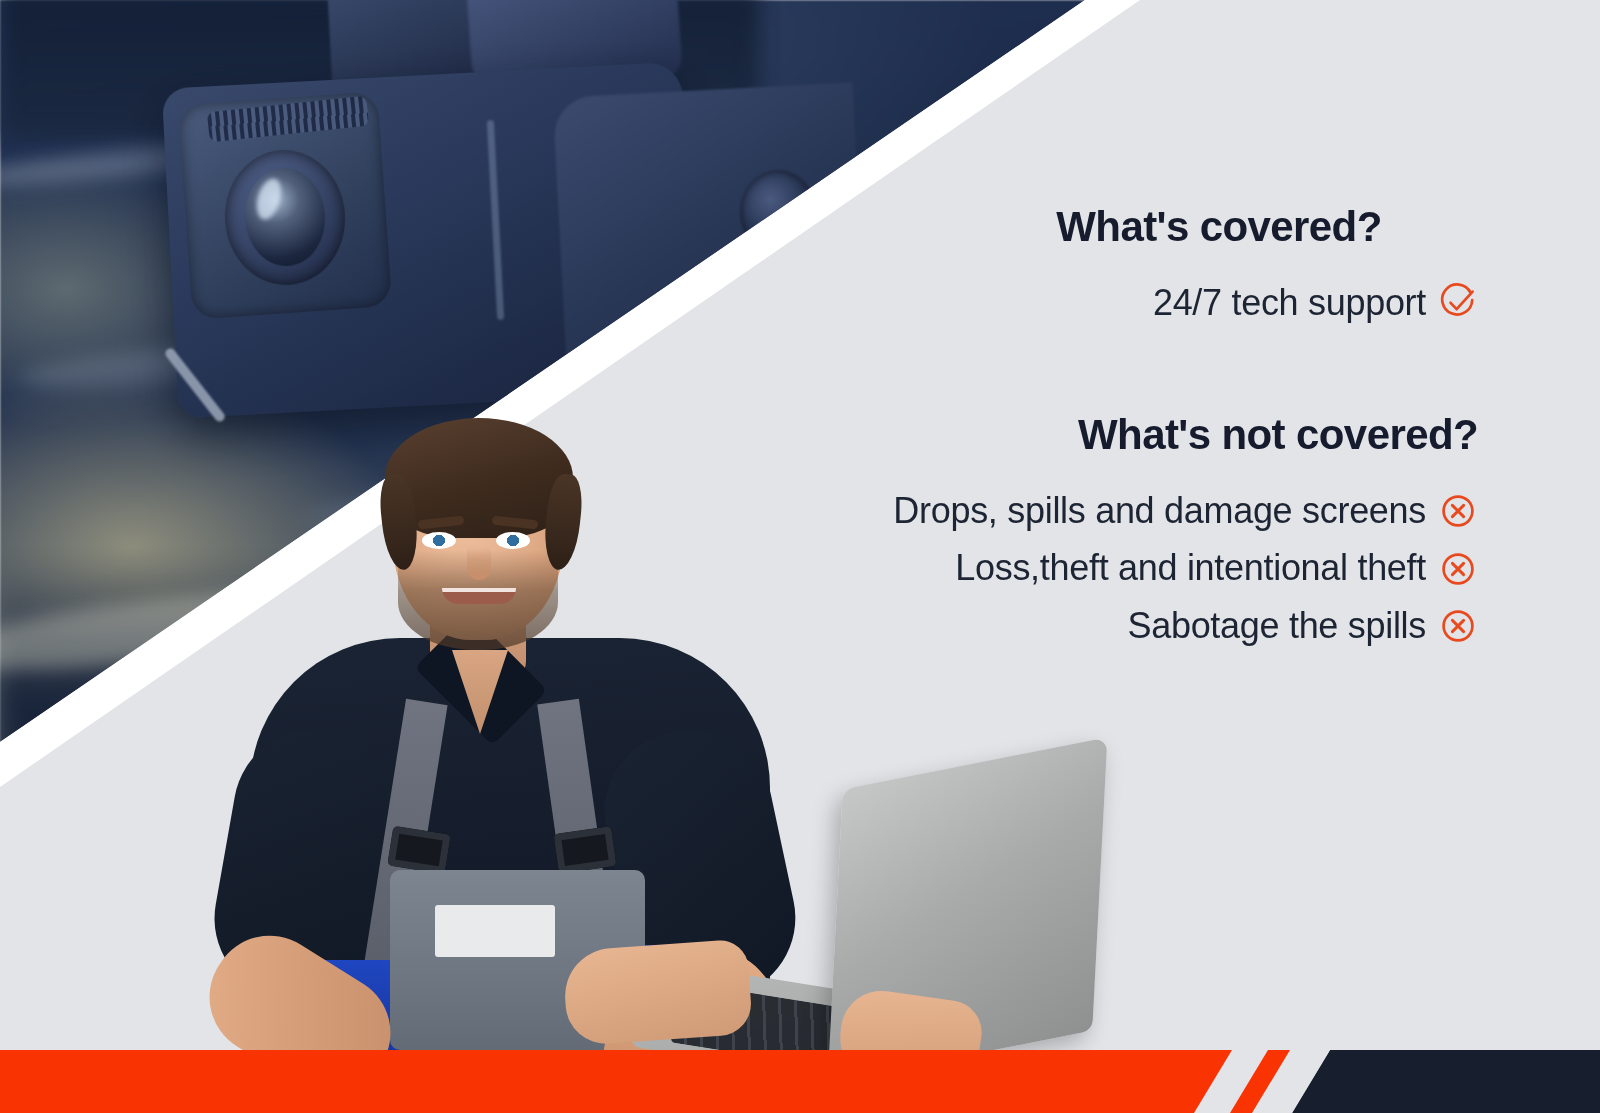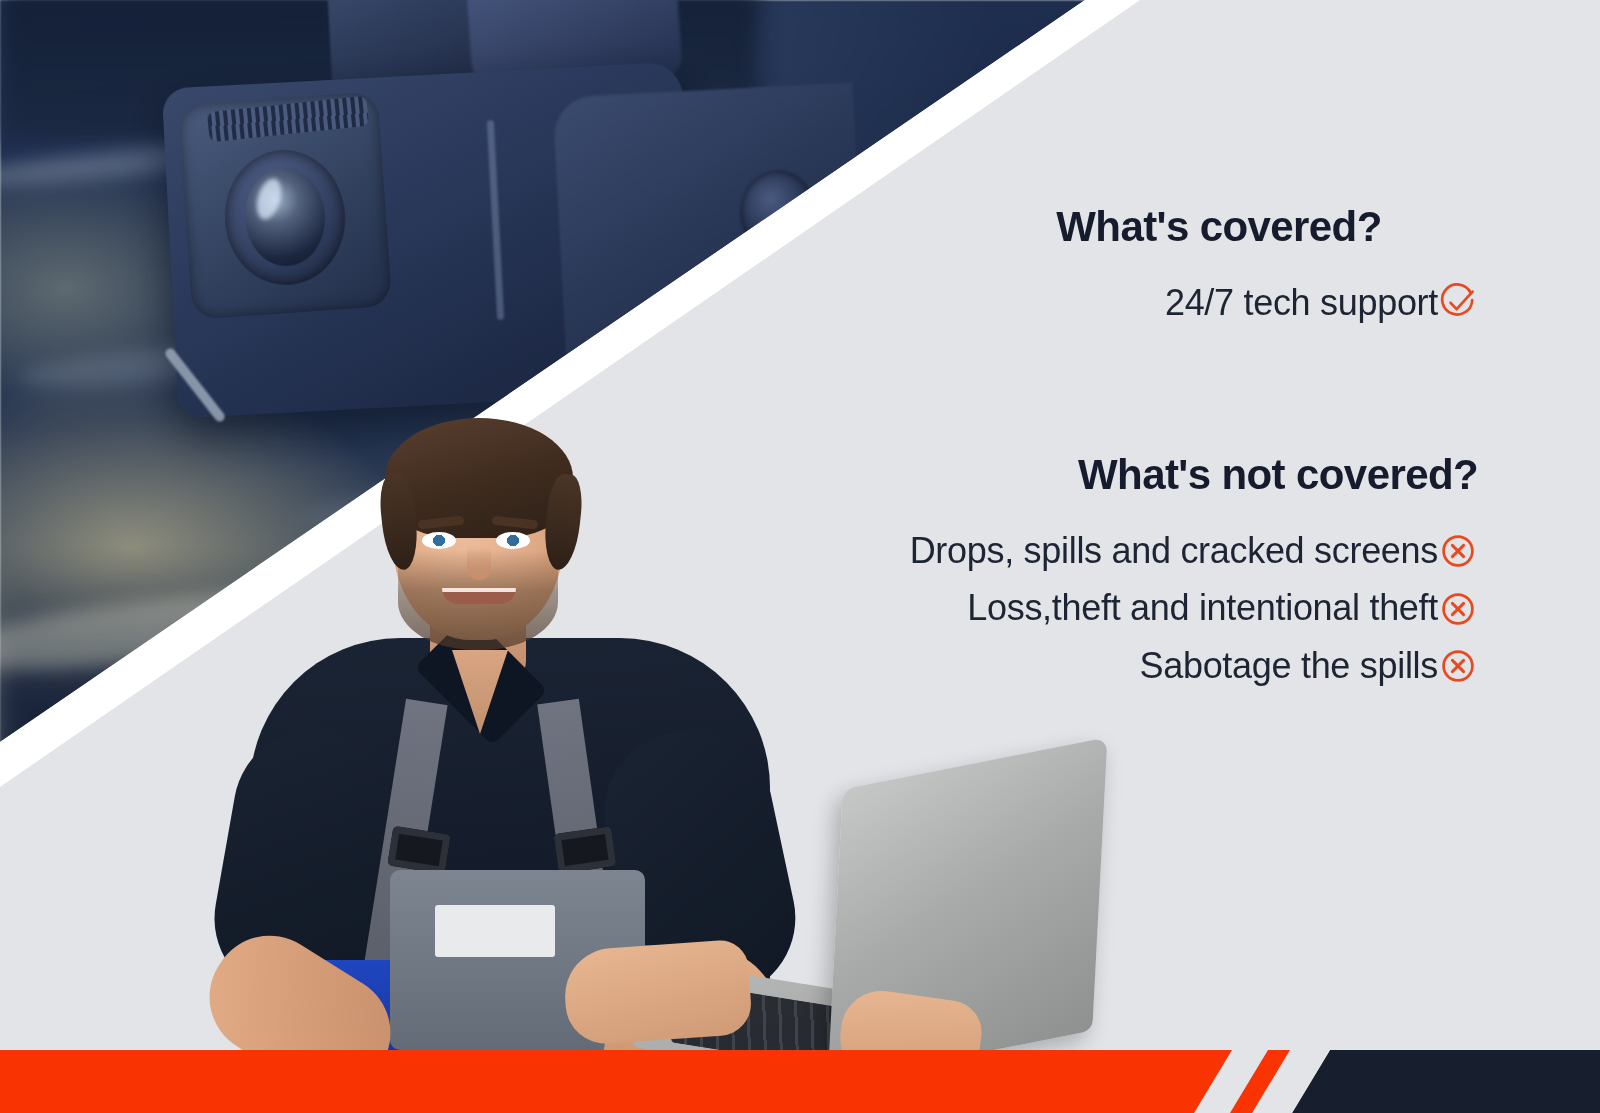--- a/index.html
+++ b/index.html
@@ -241,29 +241,29 @@
 
   
   .panel{
     position:absolute; right:0; top:0; width:640px; height:1050px;
     padding-right:122px;
     display:flex; flex-direction:column; justify-content:flex-start;
     text-align:right;
   }
   .section{ }
   .sec-covered{ margin-top:205px;text-align:center; }
-  .sec-not{ margin-top:116px; }
+  .sec-not{ margin-top:76px; }
   .heading{
     font-size:42px; font-weight:bold; color:#161c2d;
     letter-spacing:-0.6px; line-height:1.05;
     margin-bottom:30px;
   }
   .item{
     display:flex; align-items:center; justify-content:flex-end;
-    gap:0; margin-bottom:9px;
+    gap:12px; margin-bottom:9px;
   }
   .item-label{
     font-size:36px; color:#1d2433; font-weight:400; line-height:1.35;
     white-space:nowrap; letter-spacing:-0.3px;
   }
   .ico{ width:40px; height:40px; flex:0 0 40px; display:block; }
 
   
   .bottom{
     position:absolute; left:0; bottom:0; width:1600px; height:63px;
@@ -374,21 +374,21 @@
           <path d="M12.6 19.8 L18.6 26.2 L34.6 8.6" fill="none" stroke="#e8491e" stroke-width="2.7" stroke-linecap="round" stroke-linejoin="round"></path>
         </svg>
       </div>
 
     </div>
 
     <div class="section sec-not">
       <div class="heading">What's not covered?</div>
 
       <div class="item">
-        <span class="item-label">Drops, spills and cracked screens</span>
+        <span class="item-label">Drops, spills and damage screens</span>
         <svg class="ico" viewBox="0 0 40 40">
           <circle cx="20" cy="20" r="14.4" fill="none" stroke="#e8491e" stroke-width="2.7"></circle>
           <path d="M14.4 14.4 L25.6 25.6 M25.6 14.4 L14.4 25.6" fill="none" stroke="#e8491e" stroke-width="2.9" stroke-linecap="round"></path>
         </svg>
       </div>
 
       <div class="item">
         <span class="item-label">Loss,theft and intentional theft</span>
         <svg class="ico" viewBox="0 0 40 40">
           <circle cx="20" cy="20" r="14.4" fill="none" stroke="#e8491e" stroke-width="2.7"></circle>

